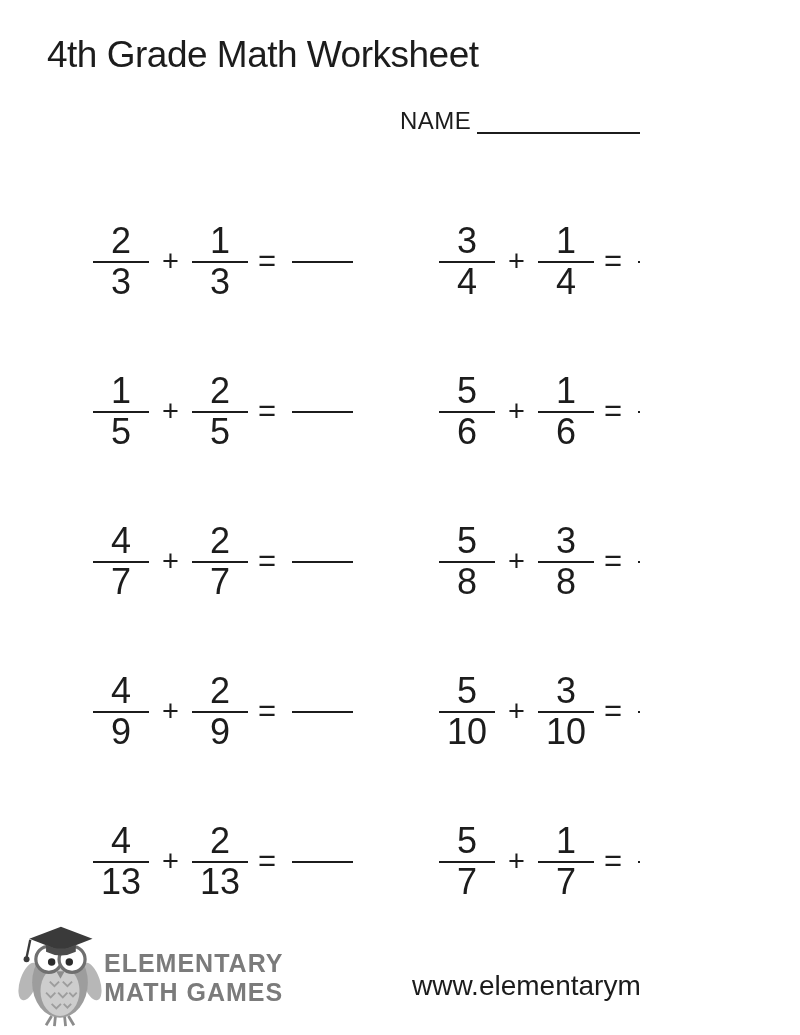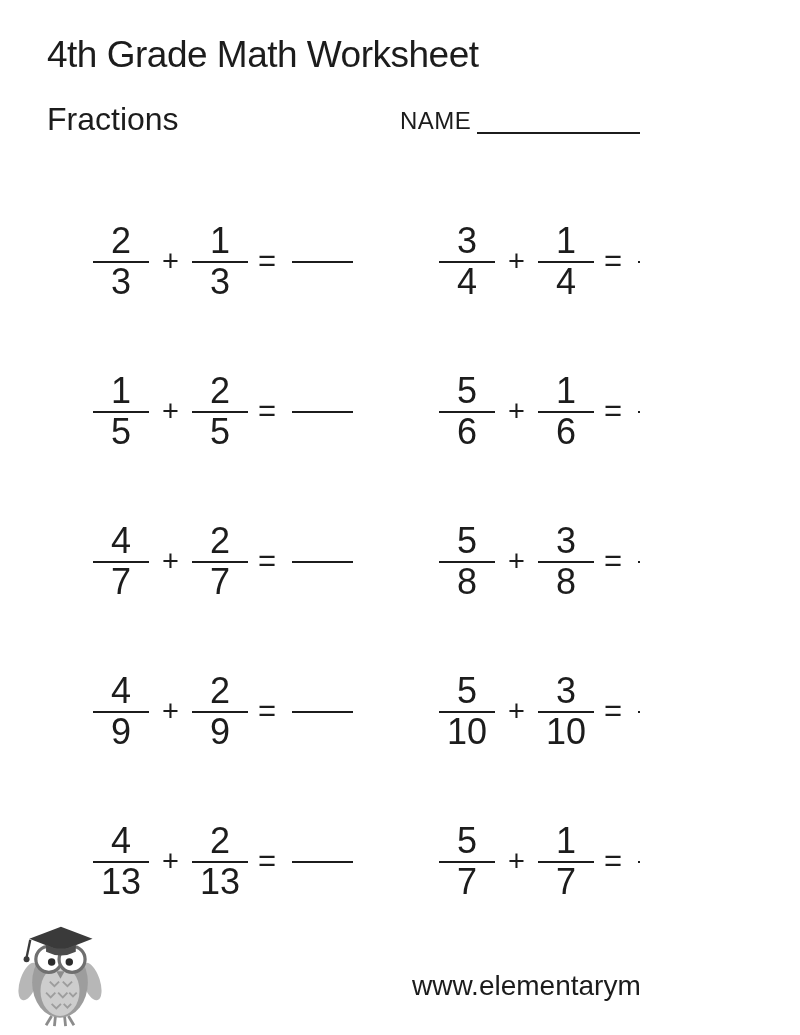--- a/index.html
+++ b/index.html
@@ -32,21 +32,20 @@
   .logo-text { margin-left:2px; color:#7b7b7b; font-weight:bold; line-height:1.18; }
   .logo-line1, .logo-line2 { font-size:25px; letter-spacing:1px; white-space:nowrap; }
   .website { position:absolute; left:412px; top:970px; font-size:28px; letter-spacing:0; white-space:nowrap; }
 </style>
 </head>
 <body>
 
 <div class="page">
 
   <div class="title">4th Grade Math Worksheet</div>
-  <div class="subtitle">Fractions</div>
 
   <div class="name-row">
     <span class="name-label">NAME</span>
     <span class="name-line"></span>
   </div>
 
   <div class="problems">
 
     <div class="problem">
       <div class="fraction">
@@ -243,17 +242,21 @@
         <circle cx="9" cy="38" r="3.2" fill="#3a3a3a"></circle>
 
         <g stroke="#8c8c8c" stroke-width="3" fill="none">
           <path d="M36 99 l-6 10"></path>
             <path d="M40 100 l-1 10"></path>
           <path d="M54 99 l6 10"></path>
             <path d="M50 100 l1 10"></path>
         </g>
       </svg>
     </span>
+    <span class="logo-text">
+      <div class="logo-line1">ELEMENTARY</div>
+      <div class="logo-line2">MATH GAMES</div>
+    </span>
   </div>
 
   <div class="website">www.elementarymathgames.net</div>
 
 </div>
 
 </body></html>

